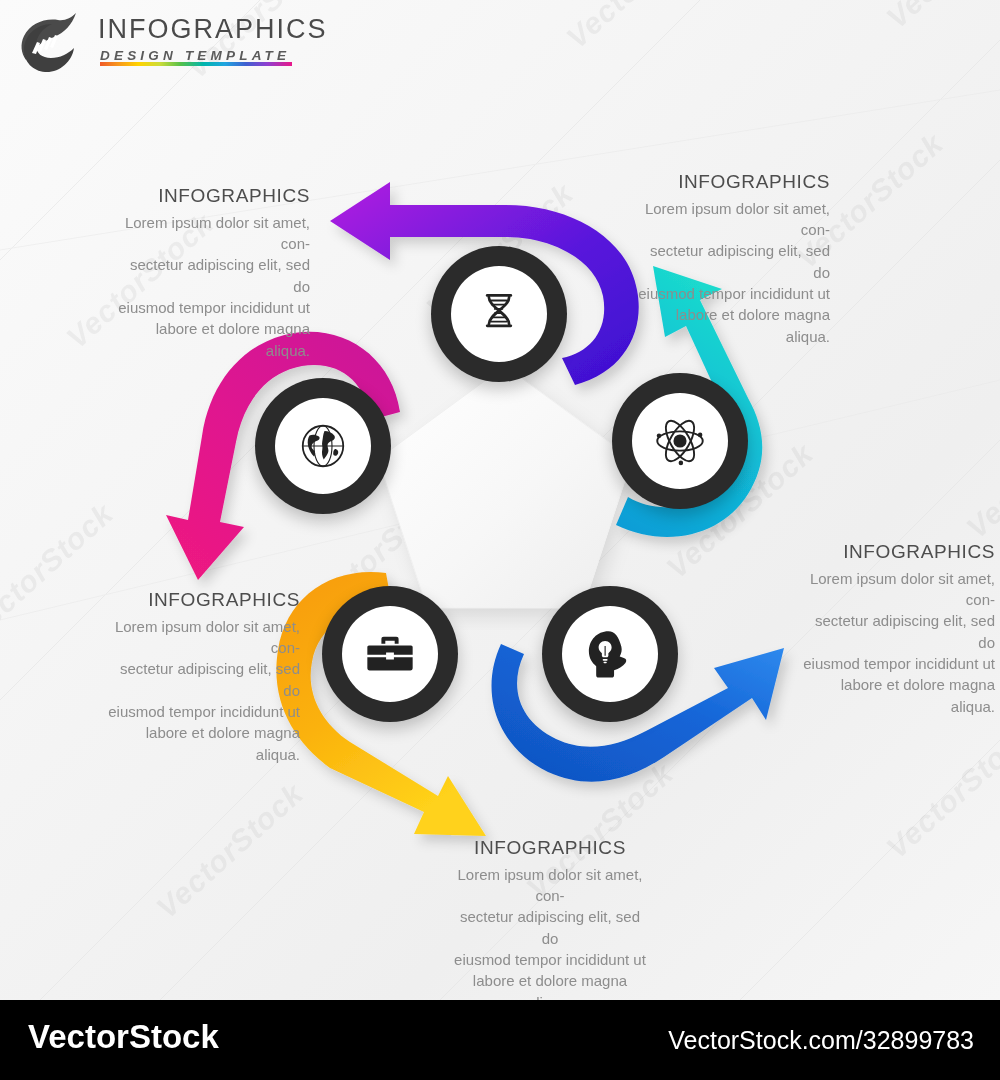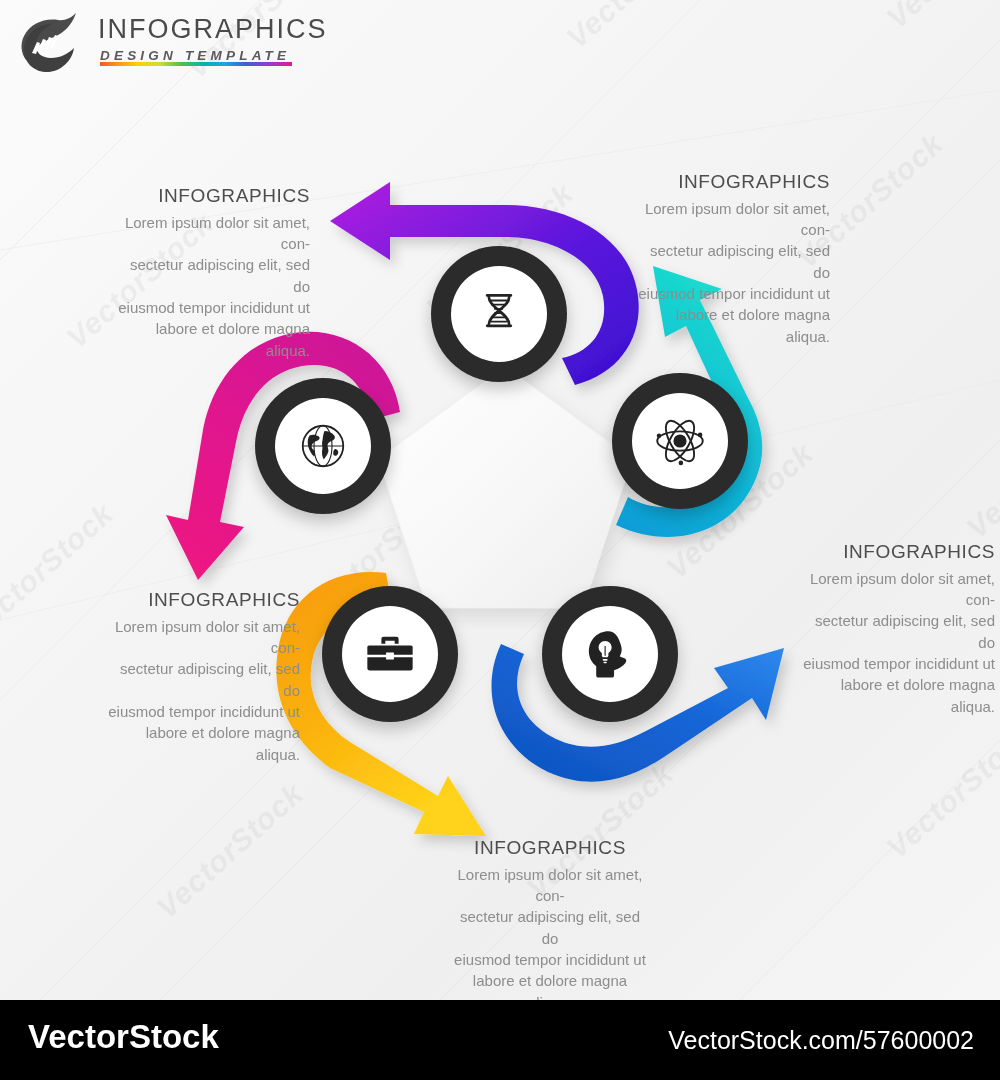--- a/index.html
+++ b/index.html
@@ -433,16 +433,16 @@
         <div class="logo-title">INFOGRAPHICS</div>
         <div class="logo-sub">DESIGN TEMPLATE</div>
       </div>
       <div class="logo-bar"></div>
     </div>
 
   </div>
 
   <div class="footer">
     <div class="brand">VectorStock</div>
-    <div class="url">VectorStock.com/57600002</div>
+    <div class="url">VectorStock.com/32899783</div>
   </div>
 
 </div>
 
 </body></html>

